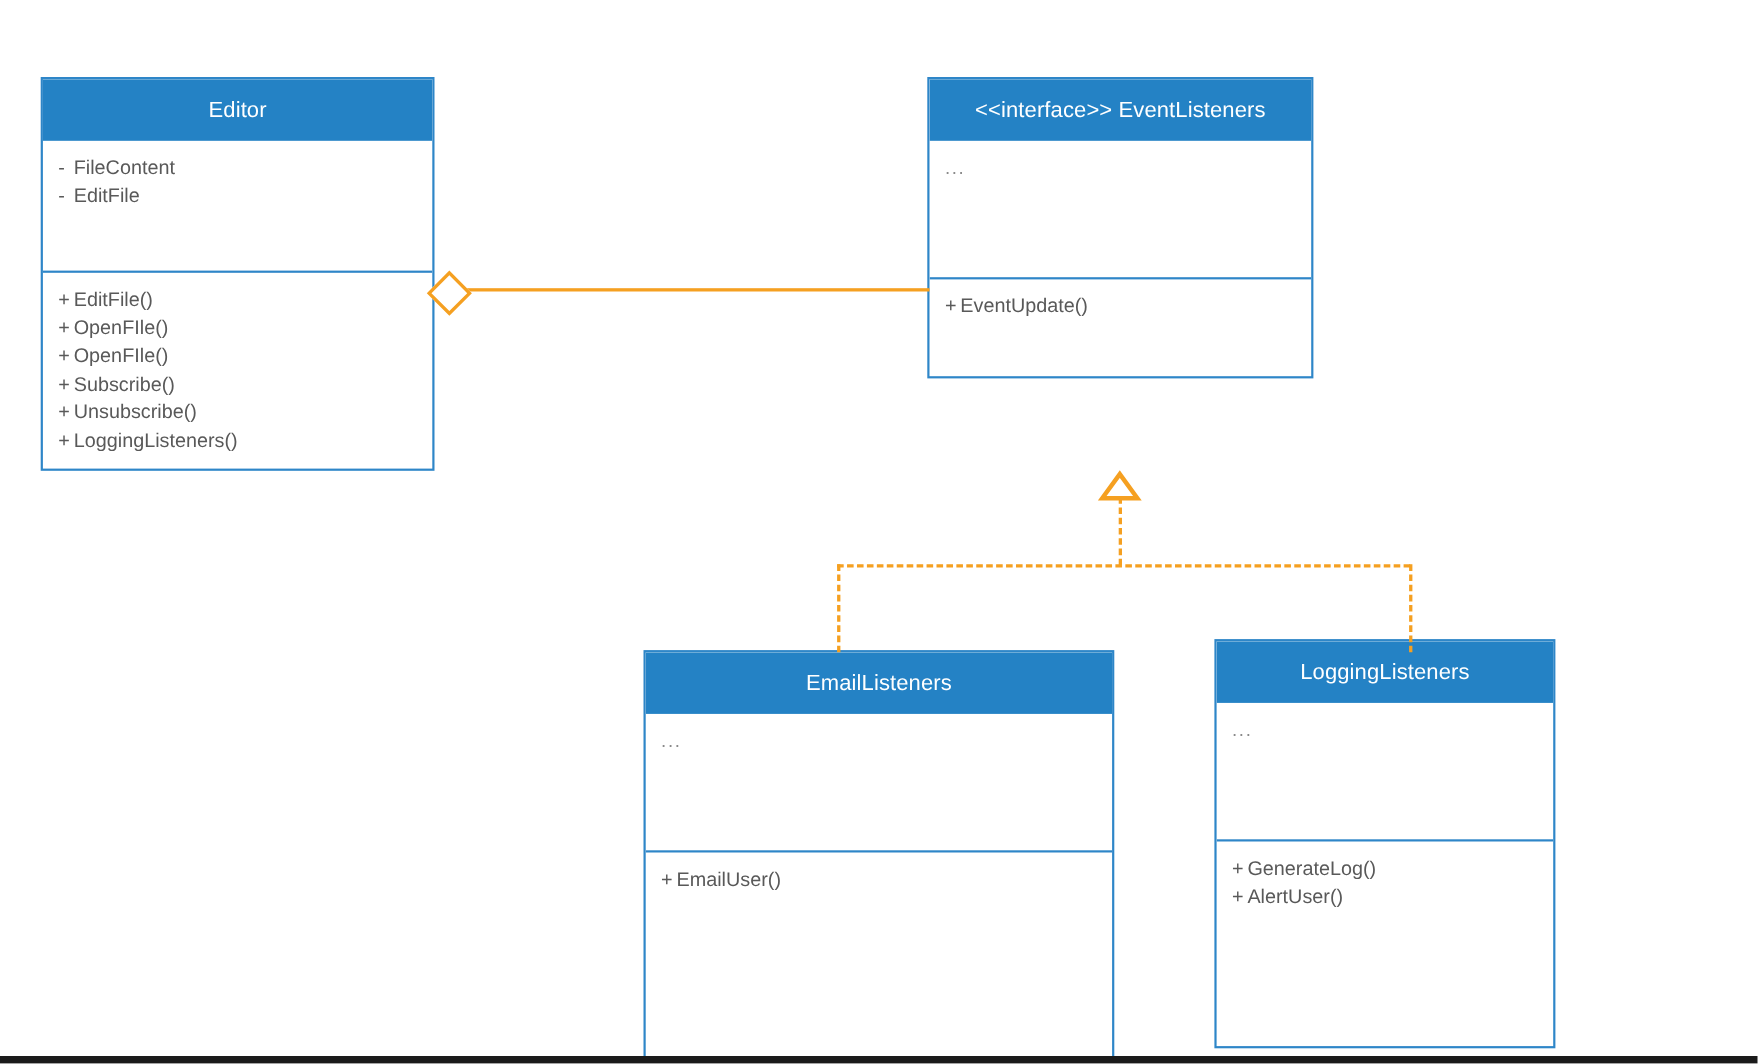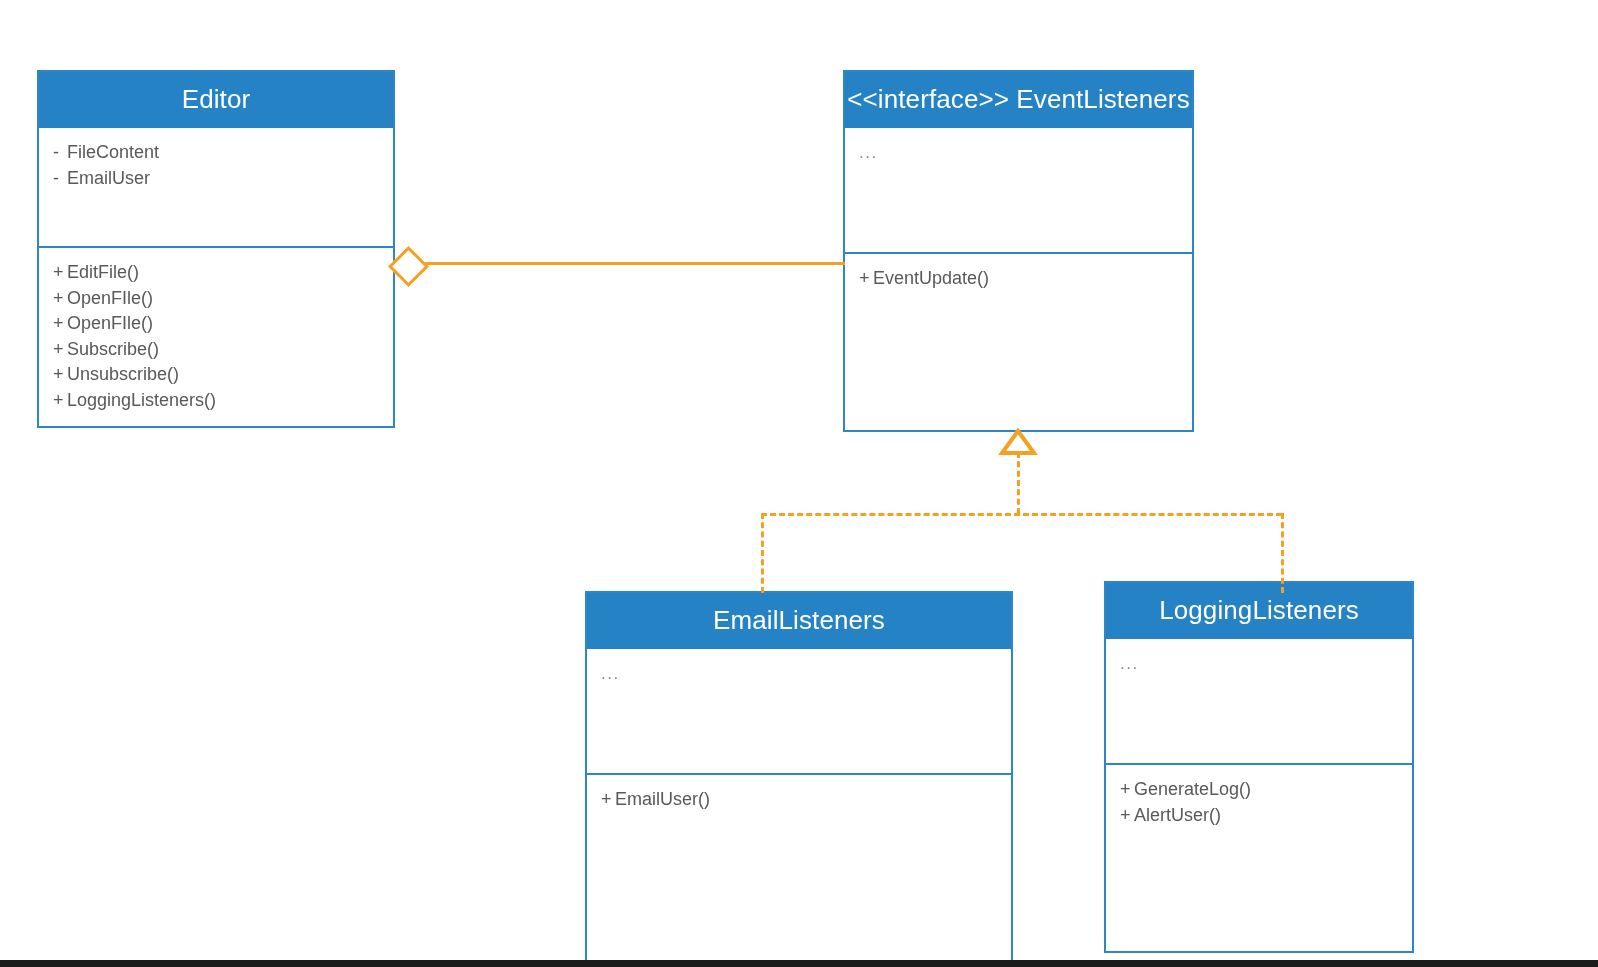--- a/index.html
+++ b/index.html
@@ -27,21 +27,21 @@
     box-sizing: border-box;
     border: 2px solid #2e86c8;
     background: #ffffff;
     overflow: hidden;
   }
   .uml-header {
     box-sizing: border-box;
     background: #2482c5;
     color: #ffffff;
     text-align: center;
-    font-size: 26px;
+    font-size: 20px;
     line-height: 1.2;
     letter-spacing: 0.1px;
     display: flex;
     align-items: center;
     justify-content: center;
     white-space: nowrap;
   }
   .uml-compartment {
     box-sizing: border-box;
     padding: 12px 12px 24px 14px;
@@ -108,33 +108,33 @@
 </style>
 </head>
 <body>
 
 <div id="canvas">
 
   <div class="uml-class" id="box-editor" style="left:37px; top:70px; width:358px; height:358px;">
     <div class="uml-header" style="height:56px;">Editor</div>
     <div class="uml-compartment attrs" style="height:120px;">
       <span class="uml-line"><span class="sign">-</span><span>FileContent</span></span>
-      <span class="uml-line"><span class="sign">-</span><span>EmailUser</span></span>
+      <span class="uml-line"><span class="sign">-</span><span>EditFile</span></span>
     </div>
     <div class="uml-compartment methods">
       <span class="uml-line"><span class="sign">+</span><span>EditFile()</span></span>
       <span class="uml-line"><span class="sign">+</span><span>OpenFIle()</span></span>
       <span class="uml-line"><span class="sign">+</span><span>OpenFIle()</span></span>
       <span class="uml-line"><span class="sign">+</span><span>Subscribe()</span></span>
       <span class="uml-line"><span class="sign">+</span><span>Unsubscribe()</span></span>
       <span class="uml-line"><span class="sign">+</span><span>LoggingListeners()</span></span>
     </div>
   </div>
 
-  <div class="uml-class" id="box-eventlisteners" style="left:843px; top:70px; width:351px; height:362px;">
+  <div class="uml-class" id="box-eventlisteners" style="left:843px; top:70px; width:351px; height:274px;">
     <div class="uml-header" style="height:56px;">&lt;&lt;interface&gt;&gt; EventListeners</div>
     <div class="uml-compartment attrs" style="height:126px;">
       <span class="uml-line ellipsis">...</span>
     </div>
     <div class="uml-compartment methods">
       <span class="uml-line"><span class="sign">+</span><span>EventUpdate()</span></span>
     </div>
   </div>
 
   <div class="uml-class" id="box-emaillisteners" style="left:585px; top:591px; width:428px; height:372px;">

